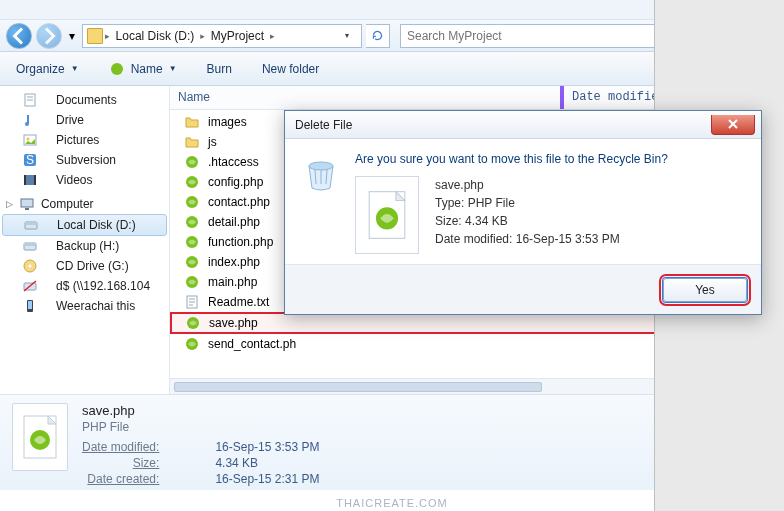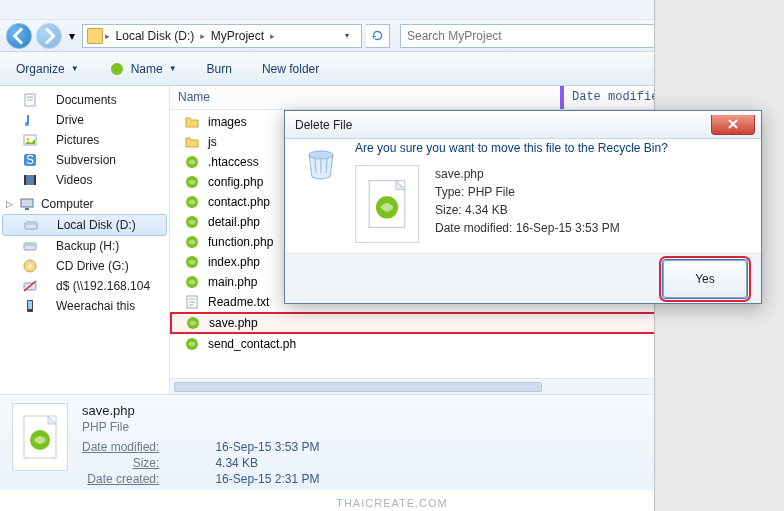--- a/index.html
+++ b/index.html
@@ -68,29 +68,29 @@
 .watermark{position:absolute;bottom:2px;left:0;right:0;text-align:center;color:#aab5c0;font-size:11px;letter-spacing:1px;}
 
 
 .rightgap{position:absolute;top:0;right:0;width:130px;height:100%;background:#e9e9e9;border-left:1px solid #bfbfbf;}
 
 
 .dlg{position:absolute;left:284px;top:110px;width:478px;background:#fff;border:1px solid #5a7fa8;box-shadow:0 4px 18px rgba(0,0,0,.3);z-index:50;}
 .dlg-title{height:28px;background:linear-gradient(#fdfdfe,#e9eff7);border-bottom:1px solid #cbd7e4;display:flex;align-items:center;padding:0 0 0 10px;color:#222;}
 .dlg-close{margin-left:auto;width:44px;height:20px;background:linear-gradient(#e98,#c43);border:1px solid #a33;border-top:none;border-radius:0 0 4px 4px;display:flex;align-items:center;justify-content:center;margin-right:6px;}
 .dlg-close svg{stroke:#fff;stroke-width:2;}
-.dlg-body{padding:2px 16px 10px;display:flex;gap:14px;}
+.dlg-body{padding:13px 16px 10px;display:flex;gap:14px;}
 .trash{width:40px;height:40px;flex-shrink:0;}
 .dlg-main{flex:1;}
 .dlg-q{color:#0a3e7a;font-size:12px;margin-bottom:10px;}
 .dlg-filebox{display:flex;gap:16px;}
 .dlg-thumb{width:64px;height:78px;border:1px solid #cfd9e4;background:#fff;display:flex;align-items:center;justify-content:center;}
 .dlg-info div{color:#333;line-height:1.5;}
 .dlg-btns{height:50px;background:#f1f4f8;border-top:1px solid #dfe6ee;display:flex;align-items:center;justify-content:flex-end;gap:12px;padding:0 14px;}
-.dbtn{width:84px;height:38px;border:1px solid #8aa3bd;border-radius:3px;background:linear-gradient(#fdfeff,#e7eef6);color:#222;display:flex;align-items:center;justify-content:center;}
+.dbtn{width:84px;height:24px;border:1px solid #8aa3bd;border-radius:3px;background:linear-gradient(#fdfeff,#e7eef6);color:#222;display:flex;align-items:center;justify-content:center;}
 .dbtn.yes{outline:2px solid #d23;outline-offset:2px;box-shadow:0 0 0 1px #3a7bd5;}
 
 
 .i-folder{fill:#f7d774;stroke:#c9a83a;}
 .i-dw{fill:#7cc21f;}
 .i-txt{fill:#fff;stroke:#9aa7b4;}
 </style>
 </head>
 <body>
 

